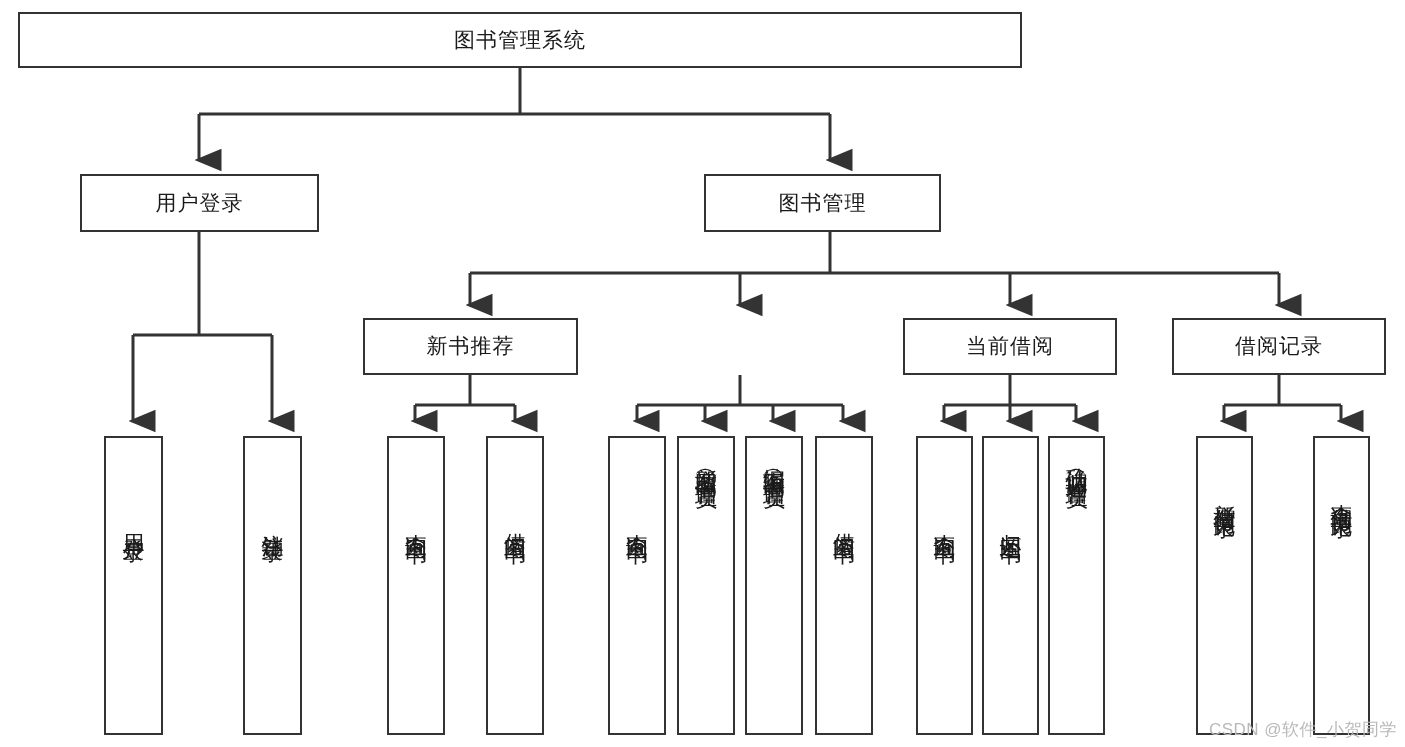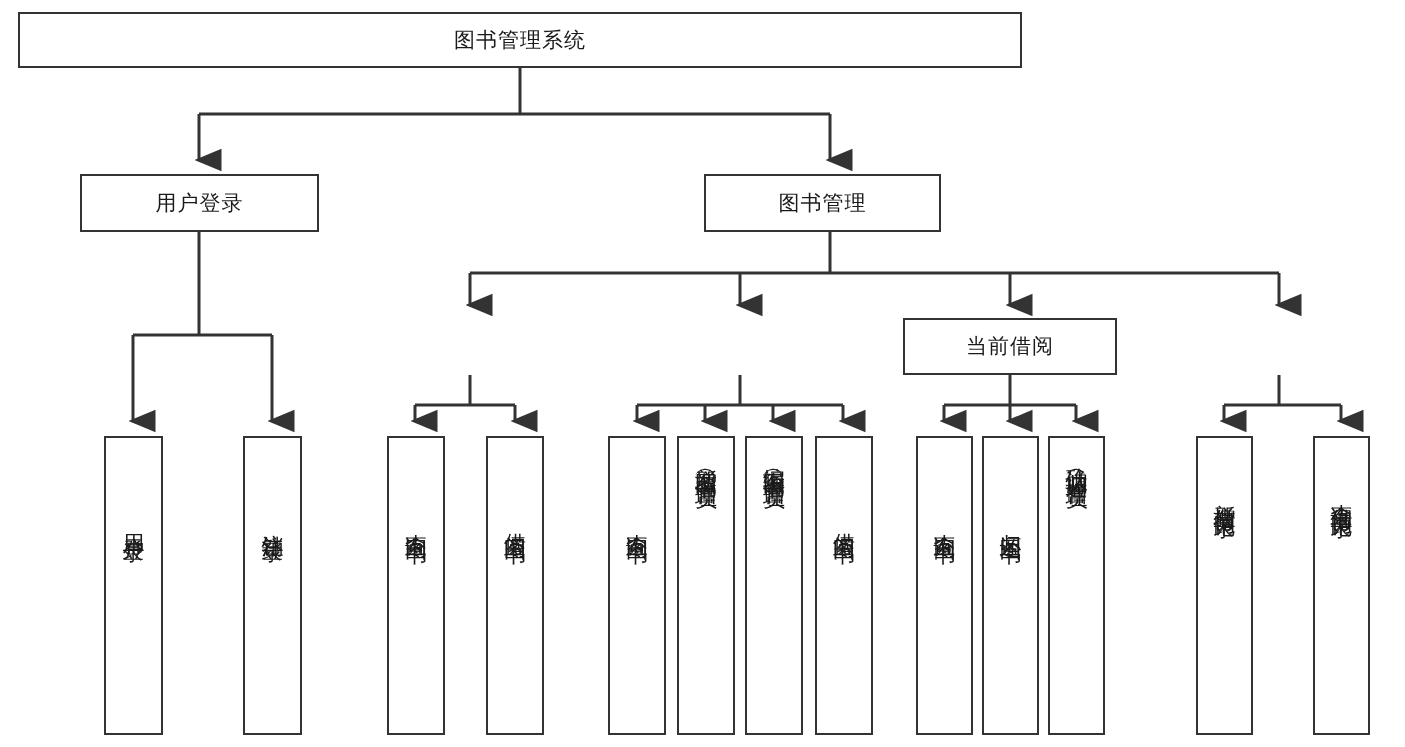--- a/index.html
+++ b/index.html
@@ -123,22 +123,28 @@
     <span class="label">图书管理系统</span>
   </div>
 
   <div class="node" style="left:80px; top:174px; width:239px; height:58px;">
     <span class="label">用户登录</span>
   </div>
   <div class="node" style="left:704px; top:174px; width:237px; height:58px;">
     <span class="label">图书管理</span>
   </div>
 
+  <div class="node" style="left:363px; top:318px; width:215px; height:57px;">
+    <span class="label">新书推荐</span>
+  </div>
   <div class="node" style="left:903px; top:318px; width:214px; height:57px;">
     <span class="label">当前借阅</span>
+  </div>
+  <div class="node" style="left:1172px; top:318px; width:214px; height:57px;">
+    <span class="label">借阅记录</span>
   </div>
 
   <div class="node vertical" style="left:104px; top:436px; width:59px; height:299px; padding-top:78px;">
     <span class="label">用户登录</span>
   </div>
   <div class="node vertical" style="left:243px; top:436px; width:59px; height:299px; padding-top:78px;">
     <span class="label">注销登录</span>
   </div>
 
   <div class="node vertical" style="left:387px; top:436px; width:58px; height:299px; padding-top:78px;">
@@ -171,14 +177,15 @@
     <span class="label">确认归还（管理员）</span>
   </div>
 
   <div class="node vertical" style="left:1196px; top:436px; width:57px; height:299px; padding-top:48px;">
     <span class="label">新增借阅记录</span>
   </div>
   <div class="node vertical" style="left:1313px; top:436px; width:57px; height:299px; padding-top:48px;">
     <span class="label">查询借阅记录</span>
   </div>
 
+  <div id="watermark">CSDN @软件_小贺同学</div>
 
 </div>
 
 </body></html>

